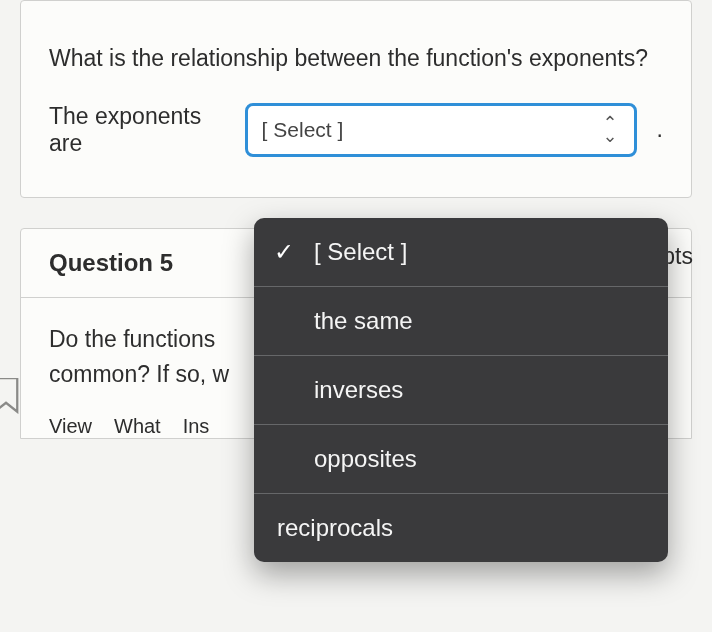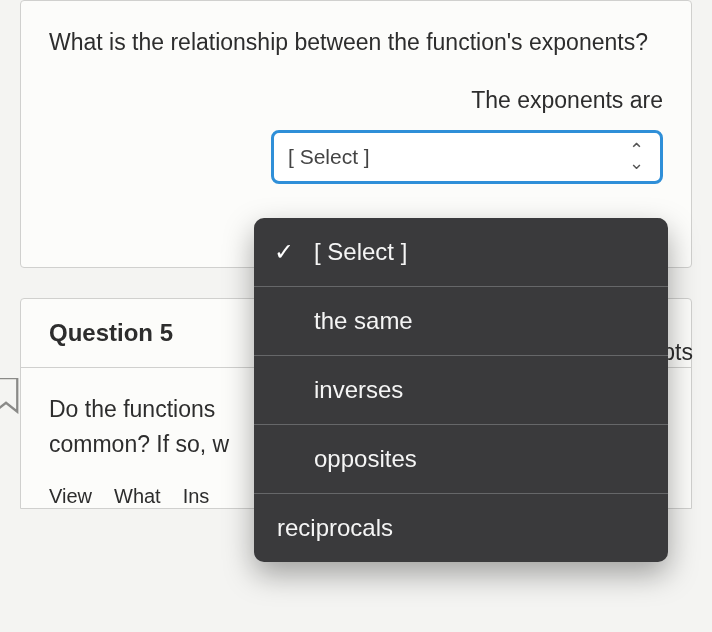--- a/index.html
+++ b/index.html
@@ -14,35 +14,34 @@
       height: 632px;
       overflow: hidden;
       color: #2d2d2d;
       position: relative;
     }
     .question-card {
       background: #fcfcfa;
       border: 1px solid #d0d0ce;
       border-radius: 4px;
       margin: 0 20px 30px 20px;
-      padding: 24px 28px 40px 28px;
+      padding: 40px 28px 40px 28px;
     }
     .question-text {
       font-size: 23px;
       line-height: 1.55;
       color: #2d2d2d;
       font-weight: 400;
       margin-bottom: 26px;
     }
     .answer-line {
       display: flex;
-      align-items: flex-end;
+      align-items: center;
       gap: 16px;
       font-size: 23px;
-      flex-direction: column;
     }
     .select-box {
       flex: 0 0 auto;
       border: 3px solid #2f8fd8;
       border-radius: 8px;
       background: #fff;
       height: 54px;
       width: 392px;
       display: flex;
       align-items: center;
@@ -115,21 +114,21 @@
       border-bottom: 1px solid #d0d0ce;
       font-size: 24px;
       font-weight: 700;
       color: #2d2d2d;
     }
     .pts-text {
       font-size: 23px;
       font-weight: 400;
       position: absolute;
       right: -2px;
-      top: 40px;
+      top: 14px;
     }
     .question7-body {
       padding: 24px 28px 10px 28px;
       font-size: 23px;
       line-height: 1.55;
     }
     .editor-toolbar {
       padding: 12px 28px 0 28px;
       font-size: 20px;
       color: #2d2d2d;

